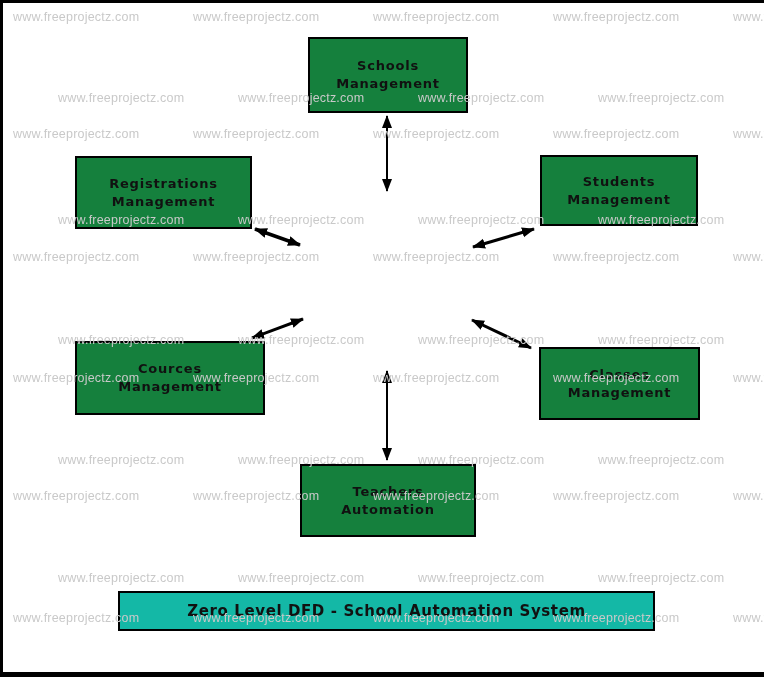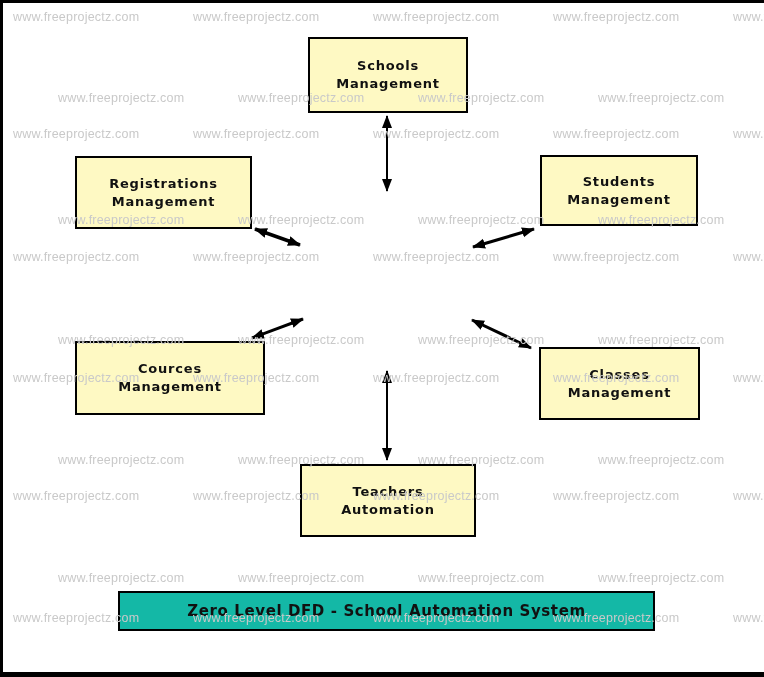--- a/index.html
+++ b/index.html
@@ -14,21 +14,21 @@
     border-top:3px solid #000;
     border-left:3px solid #000;
     border-bottom:5px solid #000;
     box-sizing:border-box;
     overflow:hidden;
     background:#ffffff;
   }
   .arrows{position:absolute;left:0;top:0;width:764px;height:677px;z-index:2;}
   .entity{
     position:absolute;
-    background:#fef9c3;
+    background:#15803d;
     border:2px solid #000;
     box-sizing:border-box;
     display:flex;align-items:center;justify-content:center;
     z-index:3;
   }
   .entity .lbl, .process .lbl{
     font-weight:bold;
     font-size:13px;
     letter-spacing:0.8px;
     line-height:18px;

